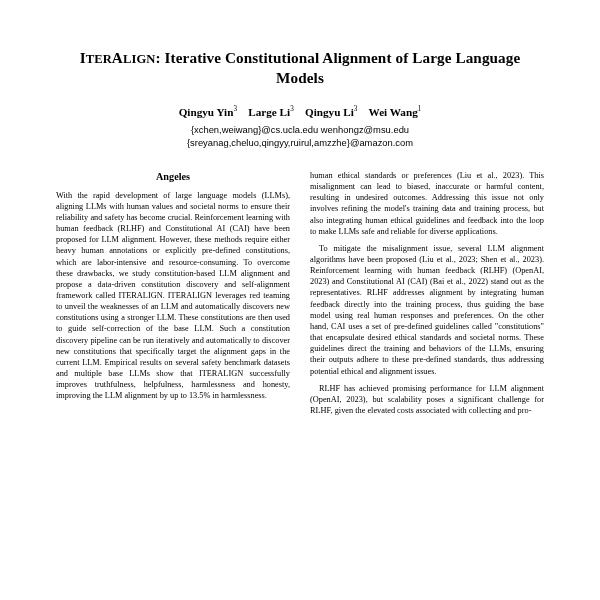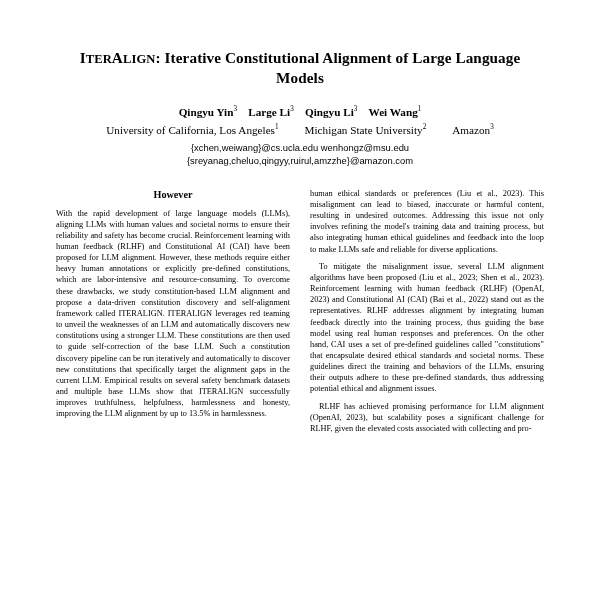--- a/index.html
+++ b/index.html
@@ -93,32 +93,29 @@
 
   <div class="authors">
     <div class="row">
       <span class="nm">Qingyu Yin</span><sup>3</sup>&nbsp;&nbsp;&nbsp;
       <span class="nm">Large Li</span><sup>3</sup>&nbsp;&nbsp;&nbsp;
       <span class="nm">Qingyu Li</span><sup>3</sup>&nbsp;&nbsp;&nbsp;
       <span class="nm">Wei Wang</span><sup>1</sup>
     </div>
   </div>
 
-  <div class="affil">
-    <span>University of California, Los Angeles</span><sup>1</sup><span class="sp"></span><span>Michigan State University</span><sup>2</sup><span class="sp"></span><span>Amazon</span><sup>3</sup>
-  </div>
 
   <div class="emails">
     <div>{xchen,weiwang}@cs.ucla.edu  wenhongz@msu.edu</div>
     <div>{sreyanag,cheluo,qingyy,ruirul,amzzhe}@amazon.com</div>
   </div>
 
   <div class="columns">
     <div class="col">
-      <div class="sec-head">However</div>
+      <div class="sec-head">Angeles</div>
       <p class="first">With the rapid development of large language models (LLMs), aligning LLMs with human values and societal norms to ensure their reliability and safety has become crucial. Reinforcement learning with human feedback (RLHF) and Constitutional AI (CAI) have been proposed for LLM alignment. However, these methods require either heavy human annotations or explicitly pre-defined constitutions, which are labor-intensive and resource-consuming. To overcome these drawbacks, we study constitution-based LLM alignment and propose a data-driven constitution discovery and self-alignment framework called ITERALIGN. ITERALIGN leverages red teaming to unveil the weaknesses of an LLM and automatically discovers new constitutions using a stronger LLM. These constitutions are then used to guide self-correction of the base LLM. Such a constitution discovery pipeline can be run iteratively and automatically to discover new constitutions that specifically target the alignment gaps in the current LLM. Empirical results on several safety benchmark datasets and multiple base LLMs show that ITERALIGN successfully improves truthfulness, helpfulness, harmlessness and honesty, improving the LLM alignment by up to 13.5% in harmlessness.</p>
     </div>
     <div class="col">
       <p class="first">human ethical standards or preferences (Liu et al., 2023). This misalignment can lead to biased, inaccurate or harmful content, resulting in undesired outcomes. Addressing this issue not only involves refining the model's training data and training process, but also integrating human ethical guidelines and feedback into the loop to make LLMs safe and reliable for diverse applications.</p>
       <p>To mitigate the misalignment issue, several LLM alignment algorithms have been proposed (Liu et al., 2023; Shen et al., 2023). Reinforcement learning with human feedback (RLHF) (OpenAI, 2023) and Constitutional AI (CAI) (Bai et al., 2022) stand out as the representatives. RLHF addresses alignment by integrating human feedback directly into the training process, thus guiding the base model using real human responses and preferences. On the other hand, CAI uses a set of pre-defined guidelines called "constitutions" that encapsulate desired ethical standards and societal norms. These guidelines direct the training and behaviors of the LLMs, ensuring their outputs adhere to these pre-defined standards, thus addressing potential ethical and alignment issues.</p>
       <p>RLHF has achieved promising performance for LLM alignment (OpenAI, 2023), but scalability poses a significant challenge for RLHF, given the elevated costs associated with collecting and pro-</p>
     </div>
   </div>
 
 </div>

